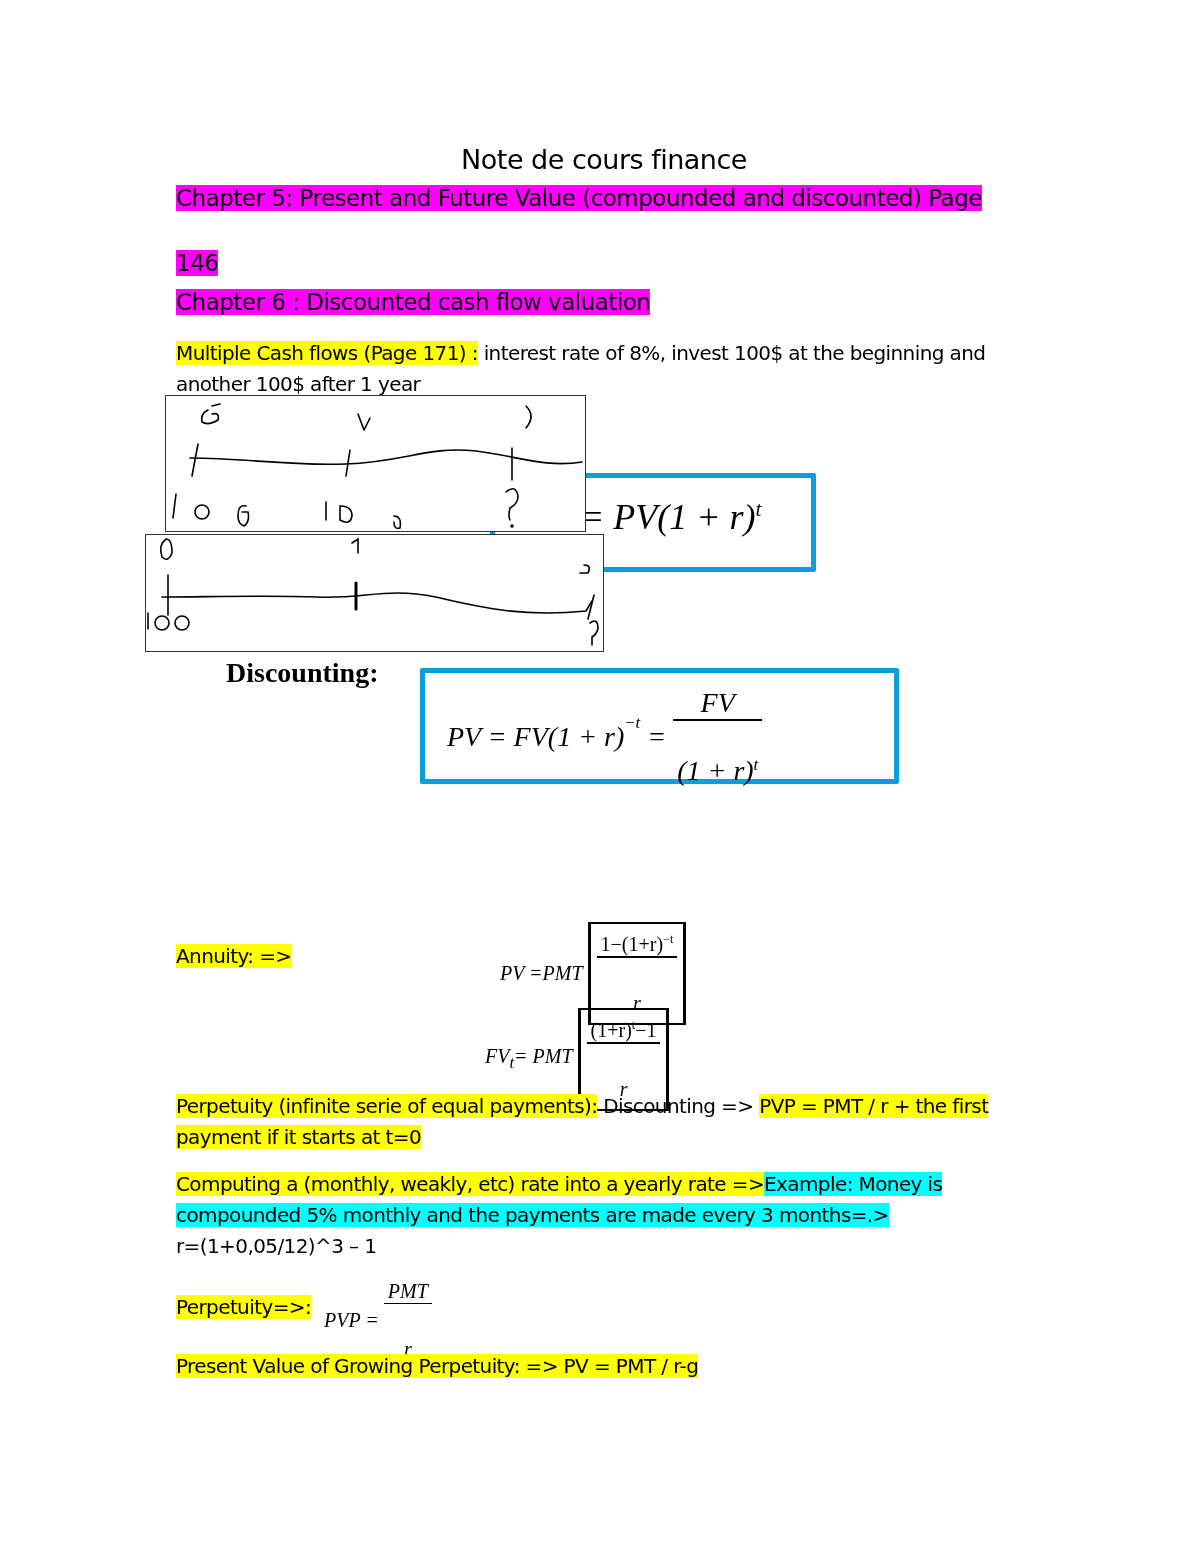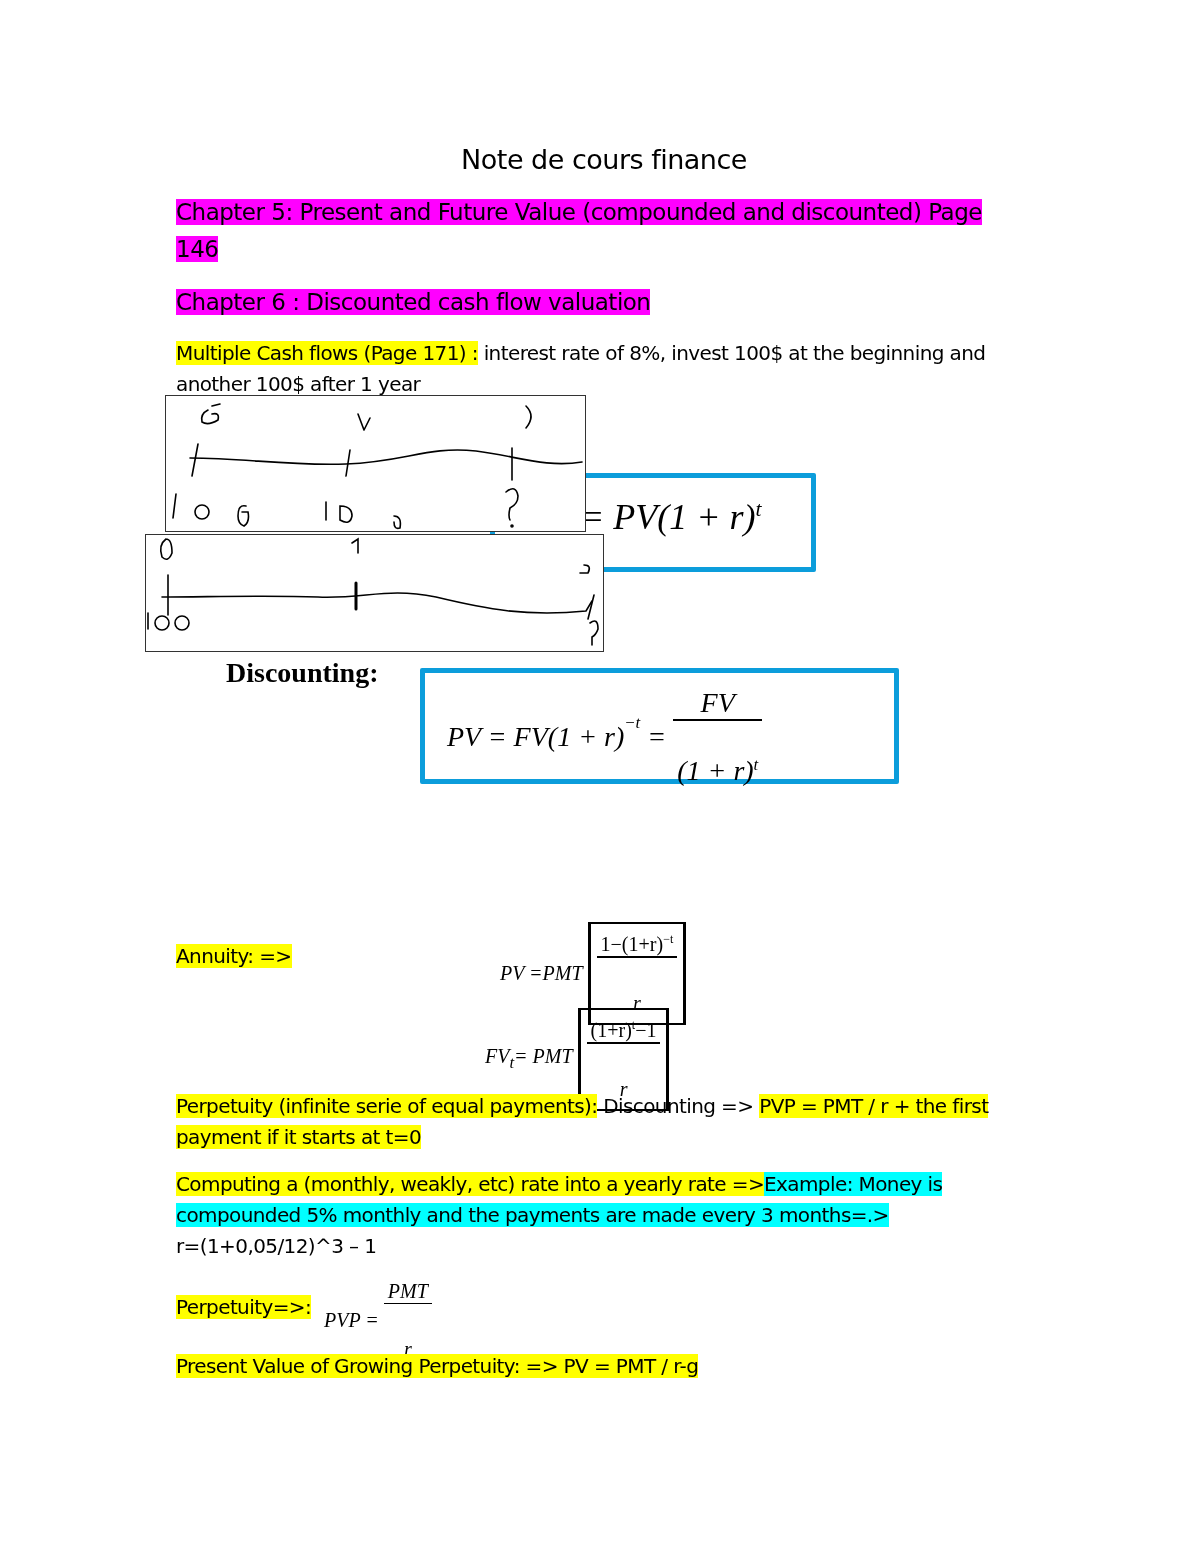--- a/index.html
+++ b/index.html
@@ -23,24 +23,24 @@
   .frac .den { display: block; padding: 0 4px; margin-top: 34px; }
   .bracket { display: inline-block; vertical-align: middle; border: 2.5px solid #000;
              border-top-width: 2px; border-bottom-width: 2px; padding: 8px 6px; }
   sup { font-size: 60%; }
 </style>
 </head>
 <body>
 
 <div class="abs doc-title">Note de cours finance</div>
 
-<div class="line big" style="top:197px;">
+<div class="line big" style="top:183px;">
   <span class="hl-mag">Chapter 5: Present and Future Value (compounded and discounted) Page</span>
 </div>
-<div class="line big" style="top:234px;">
+<div class="line big" style="top:248px;">
   <span class="hl-mag">146</span>
 </div>
 
 <div class="line big" style="top:287px;">
   <span class="hl-mag">Chapter 6 : Discounted cash flow valuation</span>
 </div>
 
 <div class="line" style="top:338px;">
   <span class="hl-yel">Multiple Cash flows (Page 171) :</span><span> interest rate of 8%, invest 100$ at the beginning and</span>
 </div>

